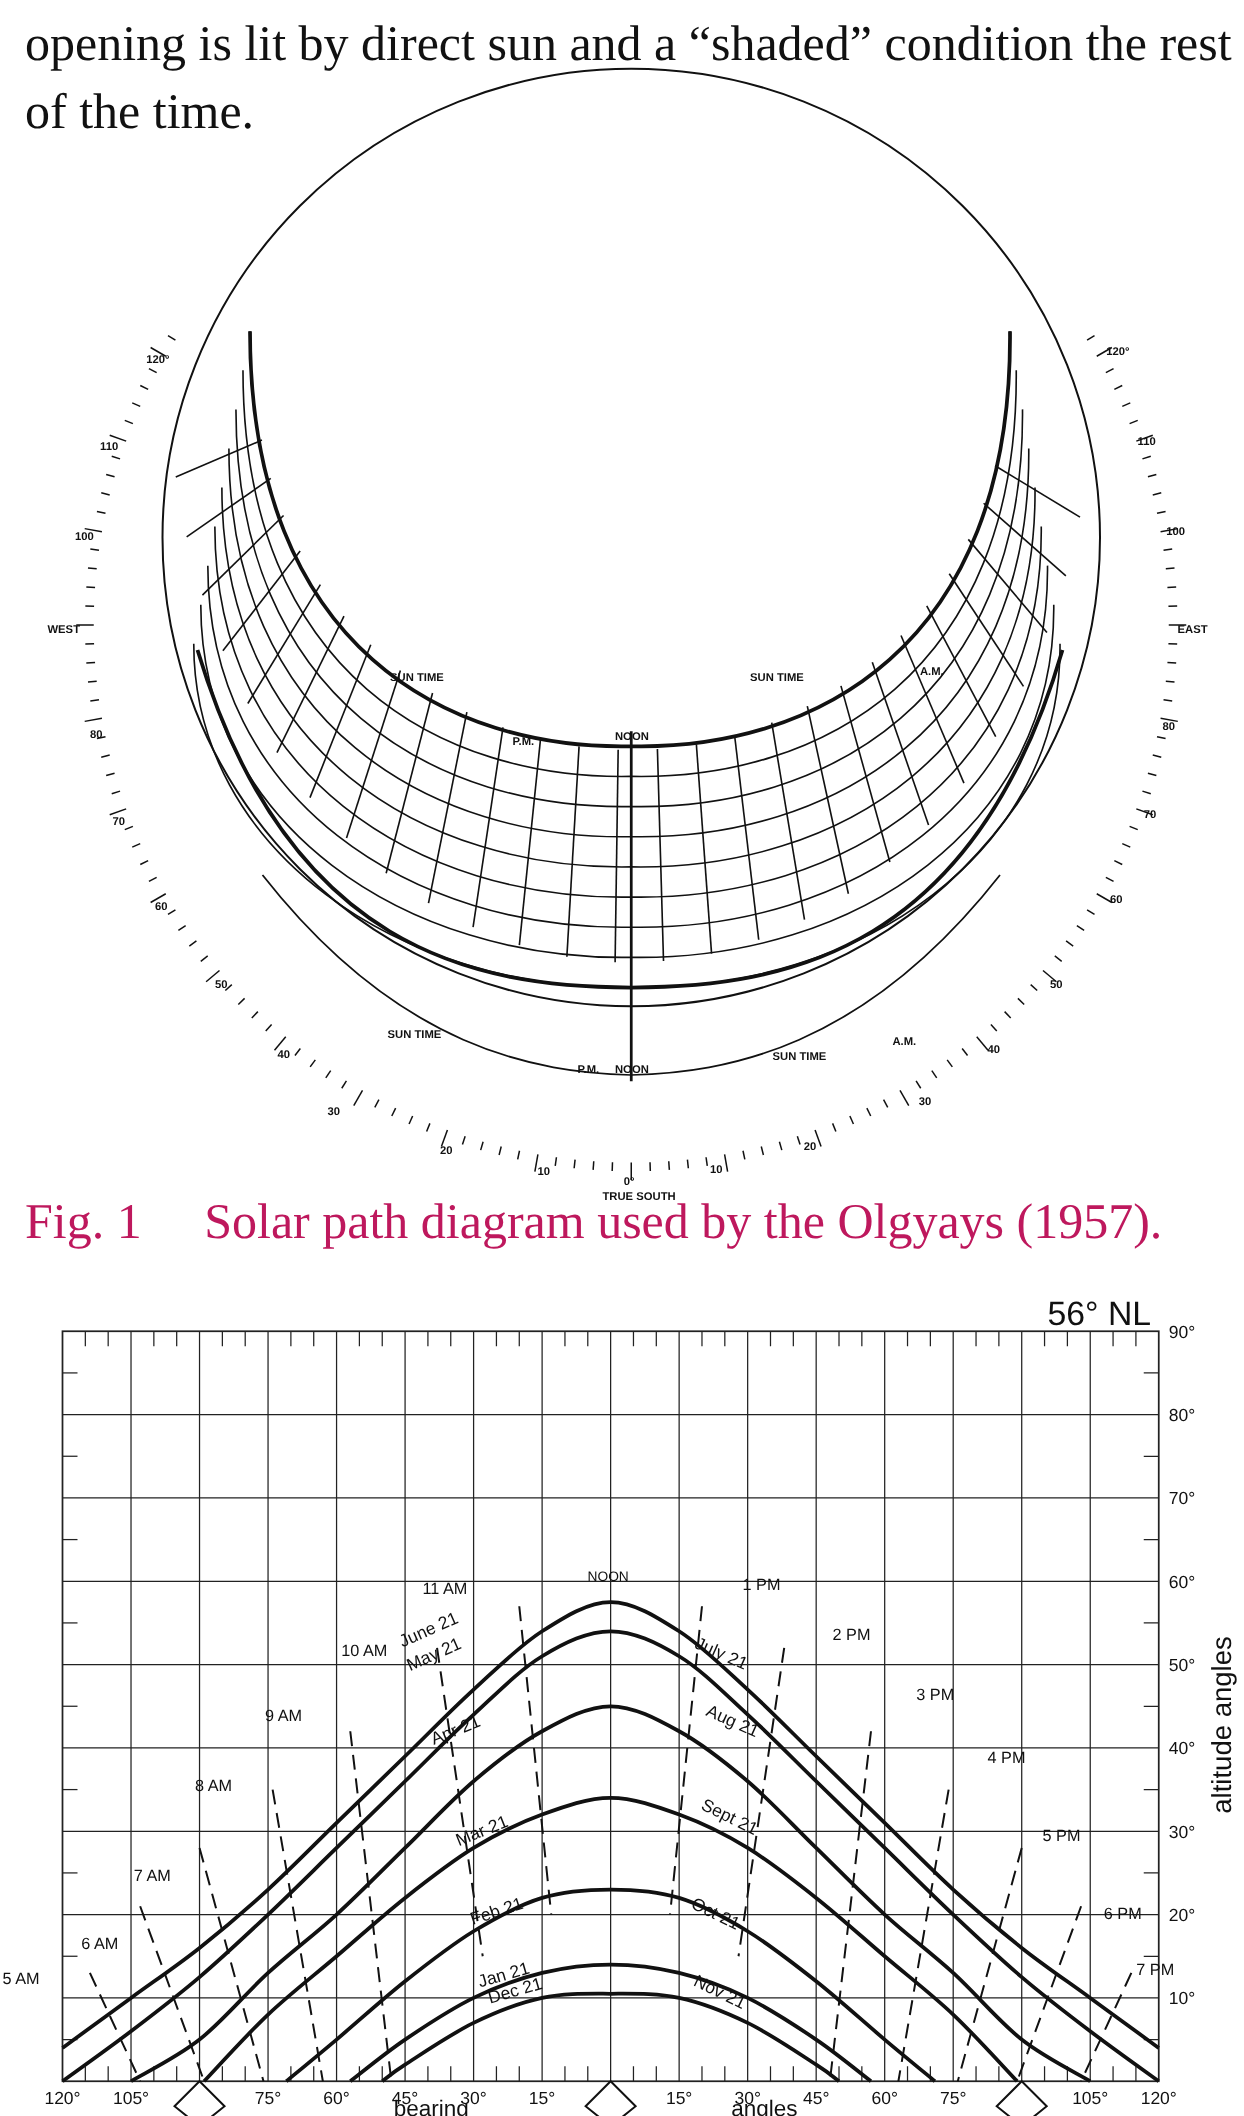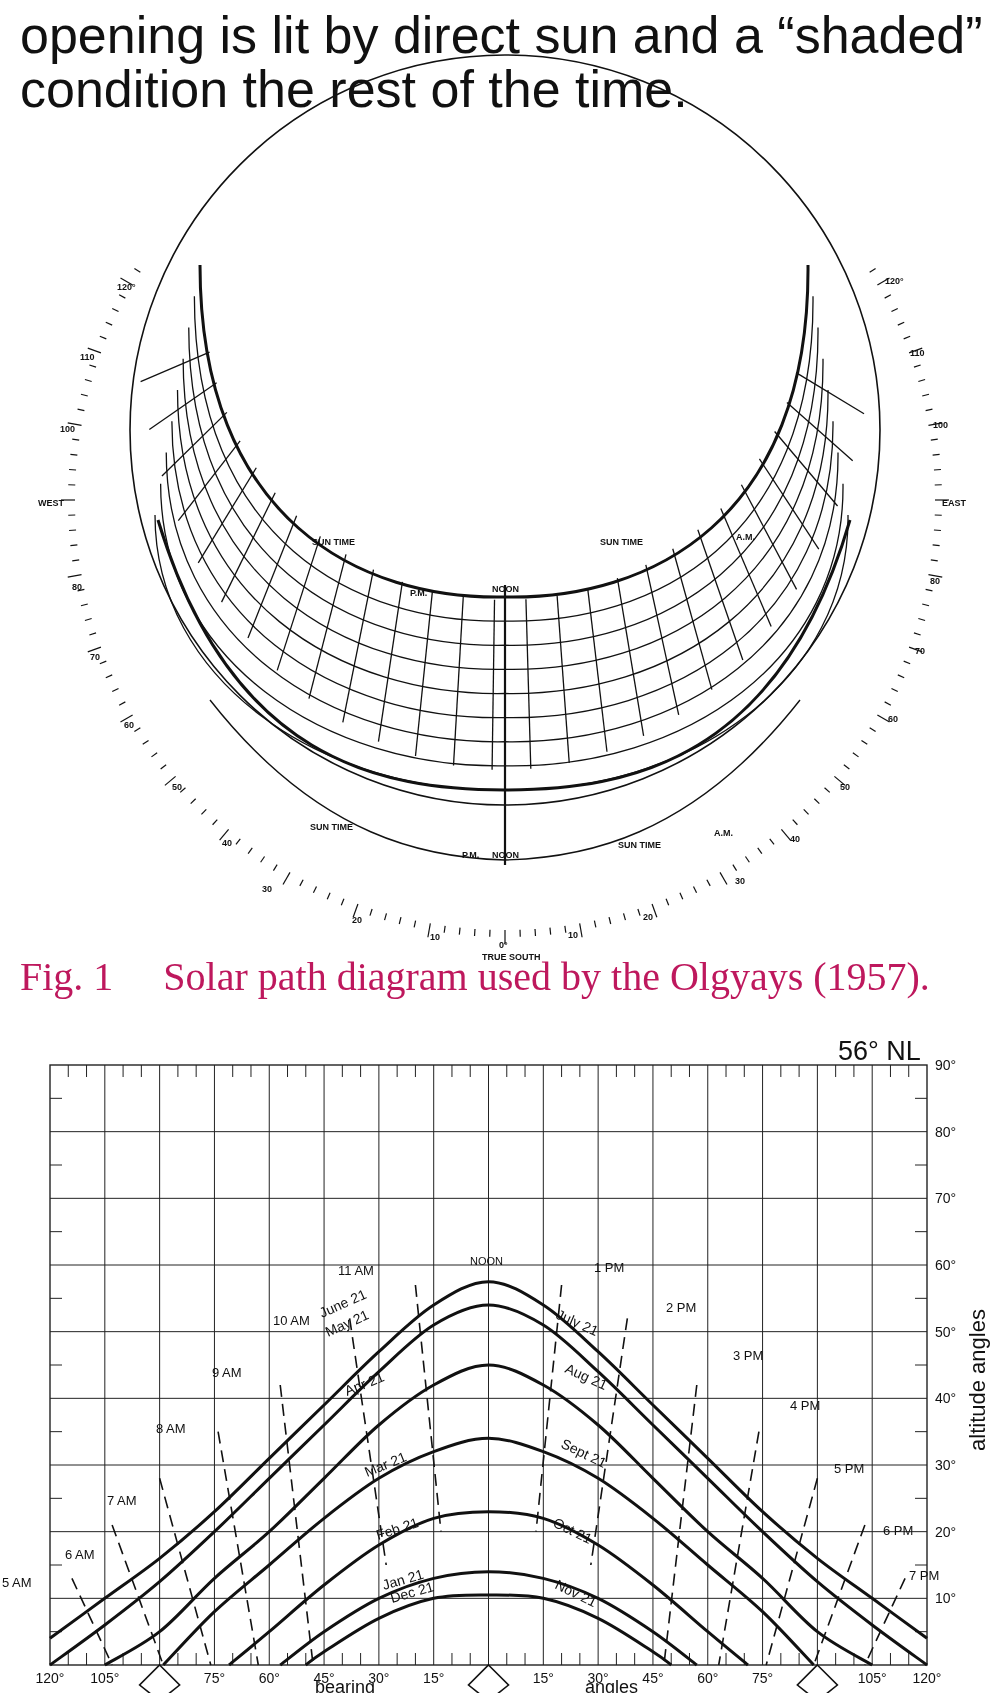--- a/index.html
+++ b/index.html
@@ -1,19 +1,19 @@
 <!DOCTYPE html>
 <html><head>
 <meta charset="utf-8">
 <style>
   html, body { margin: 0; padding: 0; background: #ffffff; }
   body { width: 995px; height: 1693px; position: relative; overflow: hidden; color: #111; }
   .para {
     position: absolute; left: 20px; top: 8px; width: 970px;
-    font-family: Liberation Sans, sans-serif; font-size: 52px; line-height: 54px; color: #111;
+    font-family: Liberation Serif, serif; font-size: 40px; line-height: 54px; color: #111;
   }
   .caption {
     position: absolute; left: 20px; top: 953px; width: 970px;
     font-family: "Liberation Serif", serif; font-size: 40px; line-height: 48px; color: #be185d;
     white-space: pre;
   }
   svg { position: absolute; left: 0; }
   .sans { font-family: "Liberation Sans", sans-serif; }
 </style>
 </head>

